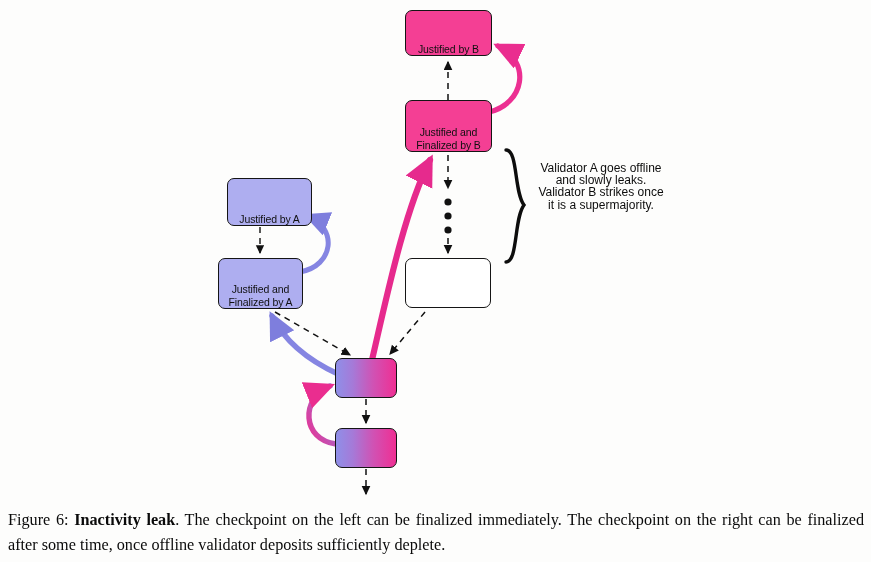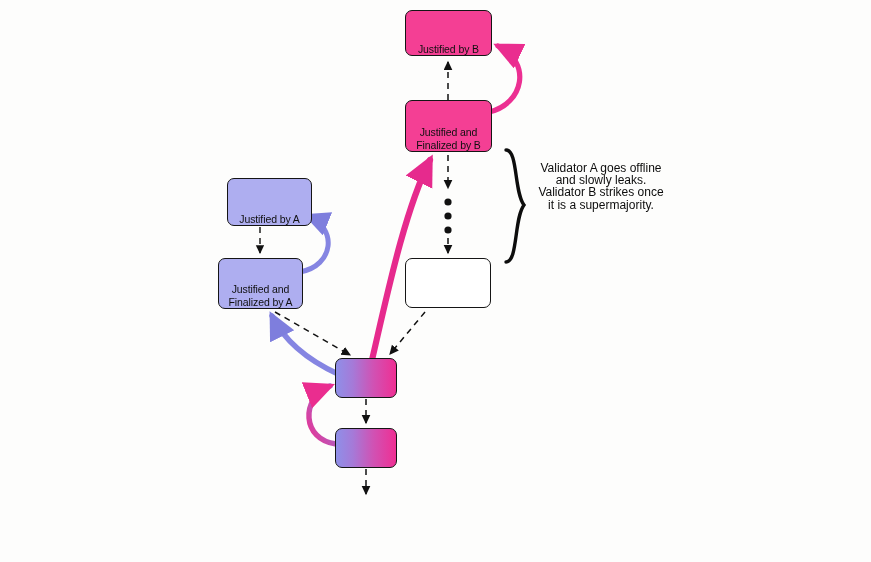--- a/index.html
+++ b/index.html
@@ -188,15 +188,16 @@
     </div>
 
     <div class="node node-grad" style="left:335px; top:428px; width:62px; height:40px;">
       <span class="node-label"></span>
     </div>
 
     <div id="annotation-text">Validator A goes offline and slowly leaks. Validator B strikes once it is a supermajority.</div>
 
   </div>
 
+  <div id="caption"><span>Figure 6: </span><b>Inactivity leak</b><span>. The checkpoint on the left can be finalized immediately. The checkpoint on the right can be finalized after some time, once offline validator deposits sufficiently deplete.</span></div>
 
 
 </div>
 
 </body></html>

